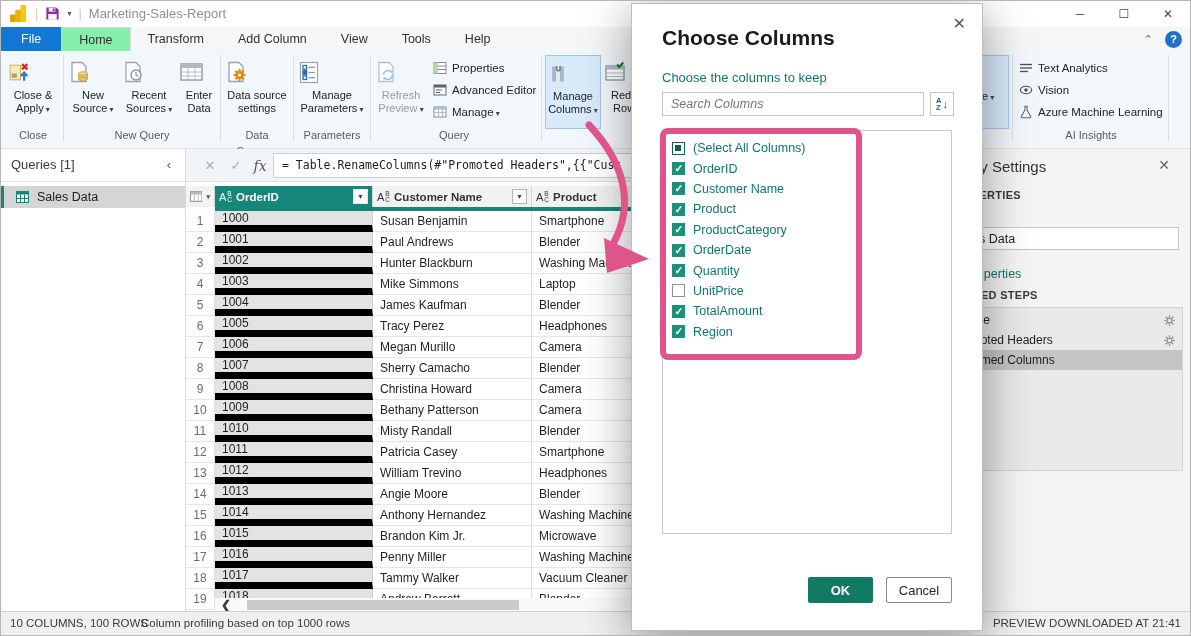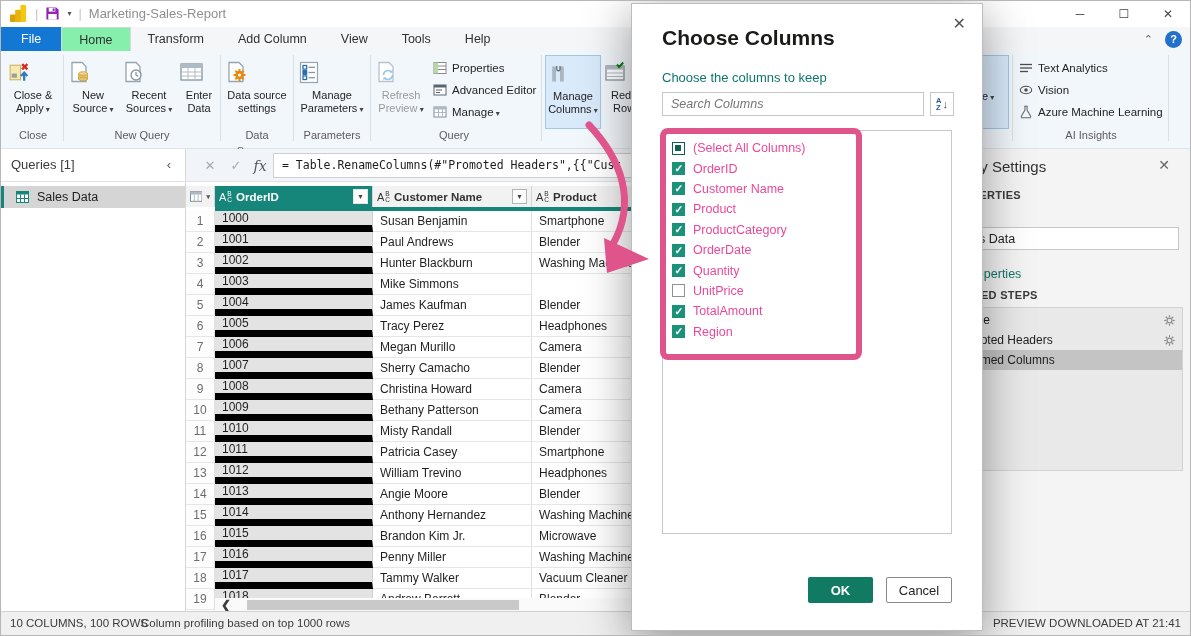--- a/index.html
+++ b/index.html
@@ -103,21 +103,21 @@
   .dlg-sort { position:absolute; left:298px; top:88px; width:24px; height:24px; border:1px solid #c6c6c6; display:flex; align-items:center; justify-content:center; gap:1px; background:#fff; }
   .az { display:flex; flex-direction:column; font-size:7.5px; line-height:7px; font-weight:700; color:#2b579a; }
   .az-arrow { font-size:11px; color:#444; }
   .dlg-list { position:absolute; left:30px; top:126px; width:290px; height:404px; border:1px solid #c8c8c8; background:#fff; padding:7px 0 0 9px; }
   .chk-item { height:20.4px; display:flex; align-items:center; gap:8px; }
   .cbx { width:13px; height:13px; flex:none; position:relative; background:#fff; border:1px solid #919191; }
   .cbx.checked { background:#1a9178; border-color:#1a9178; }
   .cbx.checked::after { content:"✓"; position:absolute; left:1.5px; top:-1px; color:#fff; font-size:10.5px; font-weight:700; }
   .cbx.indeterminate { border:1.5px solid #115f52; }
   .cbx.indeterminate::after { content:""; position:absolute; left:2px; top:2px; width:6px; height:6px; background:#115f52; }
-  .chk-label { font-size:12.5px; color:#ec4899; }
+  .chk-label { font-size:12.5px; color:#0f766e; }
   .btn { position:absolute; top:573px; height:26px; font-size:13px; display:flex; align-items:center; justify-content:center; border-radius:2px; }
   .btn-ok { left:176px; width:65px; background:#117a63; color:#fff; font-weight:700; }
   .btn-cancel { left:254px; width:66px; background:#fff; border:1px solid #8a8a8a; color:#252423; }
 
   
   .annotation { position:absolute; left:0; top:0; width:1191px; height:636px; z-index:30; pointer-events:none; }
 </style>
 </head>
 <body>
 
@@ -465,20 +465,21 @@
           <span class="gc c0">3</span>
           <span class="gc c1">1002</span>
           <span class="gc c2">Hunter Blackburn</span>
           <span class="gc c3">Washing Machine</span>
         </div>
 
         <div class="grow">
           <span class="gc c0">4</span>
           <span class="gc c1">1003</span>
           <span class="gc c2">Mike Simmons</span>
+          <span class="gc c3">Laptop</span>
         </div>
 
         <div class="grow">
           <span class="gc c0">5</span>
           <span class="gc c1">1004</span>
           <span class="gc c2">James Kaufman</span>
           <span class="gc c3">Blender</span>
         </div>
 
         <div class="grow">

